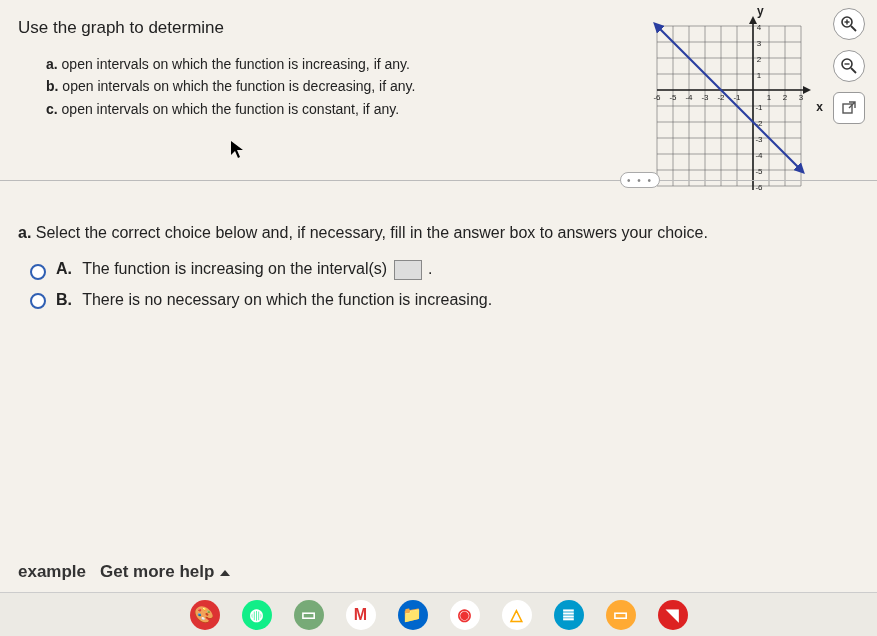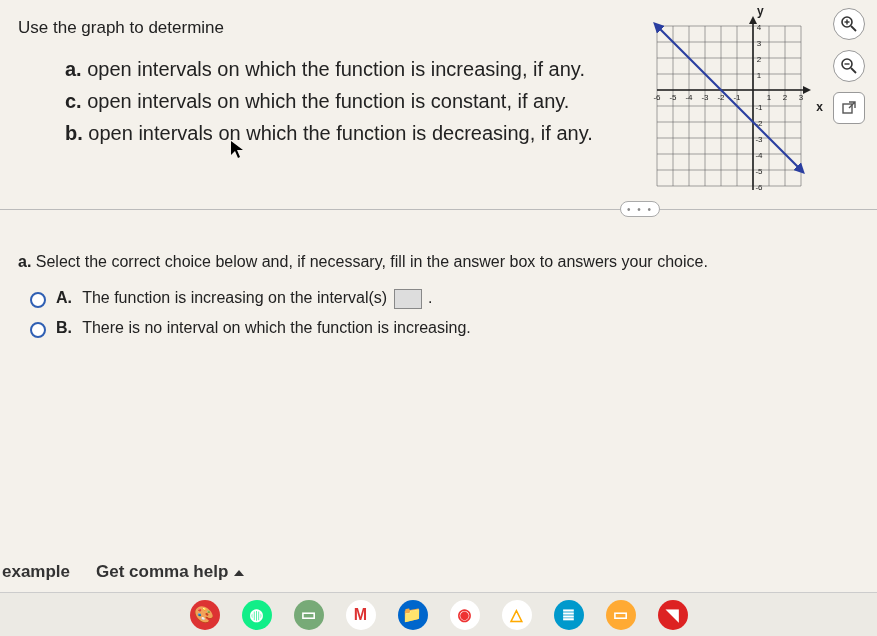--- a/index.html
+++ b/index.html
@@ -10,21 +10,21 @@
     height: 636px;
     overflow: hidden;
     position: relative;
     color: #222;
   }
   .top-section {
     padding: 18px 20px 10px 18px;
     position: relative;
   }
   .prompt-title { font-size: 17px; margin-bottom: 15px; }
-  .sub-list { margin-left: 47px; font-size: 20px; line-height: 1.6; }
+  .sub-list { margin-left: 28px; font-size: 14px; line-height: 1.6; }
   .sub-list li { list-style: none; }
   .sub-bold { font-weight: bold; }
   .cursor {
     position: absolute;
     left: 230px;
     top: 140px;
     font-size: 18px;
     pointer-events: none;
   }
   
@@ -70,38 +70,38 @@
     background:#fff;
     border:1px solid #aaa;
     border-radius: 10px;
     width: 40px; height:16px;
     display:flex; align-items:center; justify-content:center;
     font-size:10px; color:#888; letter-spacing:2px;
   }
   
   .answer-section { padding: 26px 20px 10px 18px; font-size:16px; }
   .answer-intro { margin-bottom: 18px; }
-  .choice-row { display:flex; align-items:flex-start; margin: 10px 0 4px 12px; gap:10px;}
+  .choice-row { display:flex; align-items:flex-end; margin: 10px 0 4px 12px; gap:10px;}
   .radio {
     width:16px; height:16px; border:2px solid #2f5fb3; border-radius:50%;
     flex:0 0 auto; margin-top:3px; background:#fff;
   }
   .choice-label { font-weight:bold; margin-right:6px;}
   .answer-input {
     display:inline-block; width:28px; height:20px;
     border:1px solid #888; background:#ddd; vertical-align:middle;
     margin: 0 2px;
   }
   .choice-hint { margin-left: 60px; color:#333; font-size:15px; margin-bottom:12px;}
   
   .footer-links {
     position:absolute;
     left: 0px; bottom: 54px;
-    display:flex; gap:26px; font-size:17px; font-weight:bold;
-    padding-left: 2px;
+    display:flex; gap:14px; font-size:17px; font-weight:bold;
+    padding-left: 18px;
   }
   .footer-links span { color:#333; }
   .caret-up::after{
     content:""; display:inline-block; margin-left:6px;
     border-left:5px solid transparent;border-right:5px solid transparent;
     border-bottom:6px solid #333; vertical-align:middle;
   }
   
   .taskbar {
     position:absolute; left:0; right:0; bottom:0;
@@ -119,26 +119,26 @@
 <body>
 
 <div class="top-section">
   <div class="prompt-title">Use the graph to determine</div>
   <ul class="sub-list">
     <li>
       <span class="sub-bold">a.</span>
       <span>open intervals on which the function is increasing, if any.</span>
     </li>
     <li>
+      <span class="sub-bold">b.</span>
+      <span>open intervals on which the function is decreasing, if any.</span>
+    </li>
+    <li>
       <span class="sub-bold">c.</span>
       <span>open intervals on which the function is constant, if any.</span>
-    </li>
-    <li>
-      <span class="sub-bold">b.</span>
-      <span>open intervals on which the function is decreasing, if any.</span>
     </li>
   </ul>
   <div class="cursor">
     <svg width="14" height="20" viewBox="0 0 14 20">
         <path d="M1 1 L1 15 L5 11 L8 18 L10 17 L7 10 L13 10 Z" fill="#000"></path>
       </svg>
   </div>
 
   <div class="graph-wrap">
     <span class="axis-label-y">y</span>
@@ -250,28 +250,28 @@
       <span>The function is increasing on the interval(s) </span>
       <span class="answer-input"></span>
       <span>.</span>
     </div>
   </div>
 
   <div class="choice-row">
     <div class="radio"></div>
     <div>
       <span class="choice-label">B.</span>
-      <span>There is no interval on which the function is increasing.</span>
+      <span>There is no necessary on which the function is increasing.</span>
     </div>
   </div>
 </div>
 
 <div class="footer-links">
   <span>example</span>
-  <span class="caret-up">Get comma help</span>
+  <span class="caret-up">Get more help</span>
 </div>
 
 <div class="taskbar" id="taskbar">
     <div class="tb-icon" style="background: rgb(221, 51, 51);">🎨</div>
     <div class="tb-icon" style="background: rgb(17, 238, 136);">◍</div>
     <div class="tb-icon" style="background: rgb(119, 170, 119);">▭</div>
     <div class="tb-icon" style="background: rgb(255, 255, 255); color: rgb(221, 51, 51);">M</div>
     <div class="tb-icon" style="background: rgb(0, 102, 204);">📁</div>
     <div class="tb-icon" style="background: rgb(255, 255, 255); color: rgb(238, 51, 51);">◉</div>
     <div class="tb-icon" style="background: rgb(255, 255, 255); color: rgb(255, 170, 0);">△</div>

